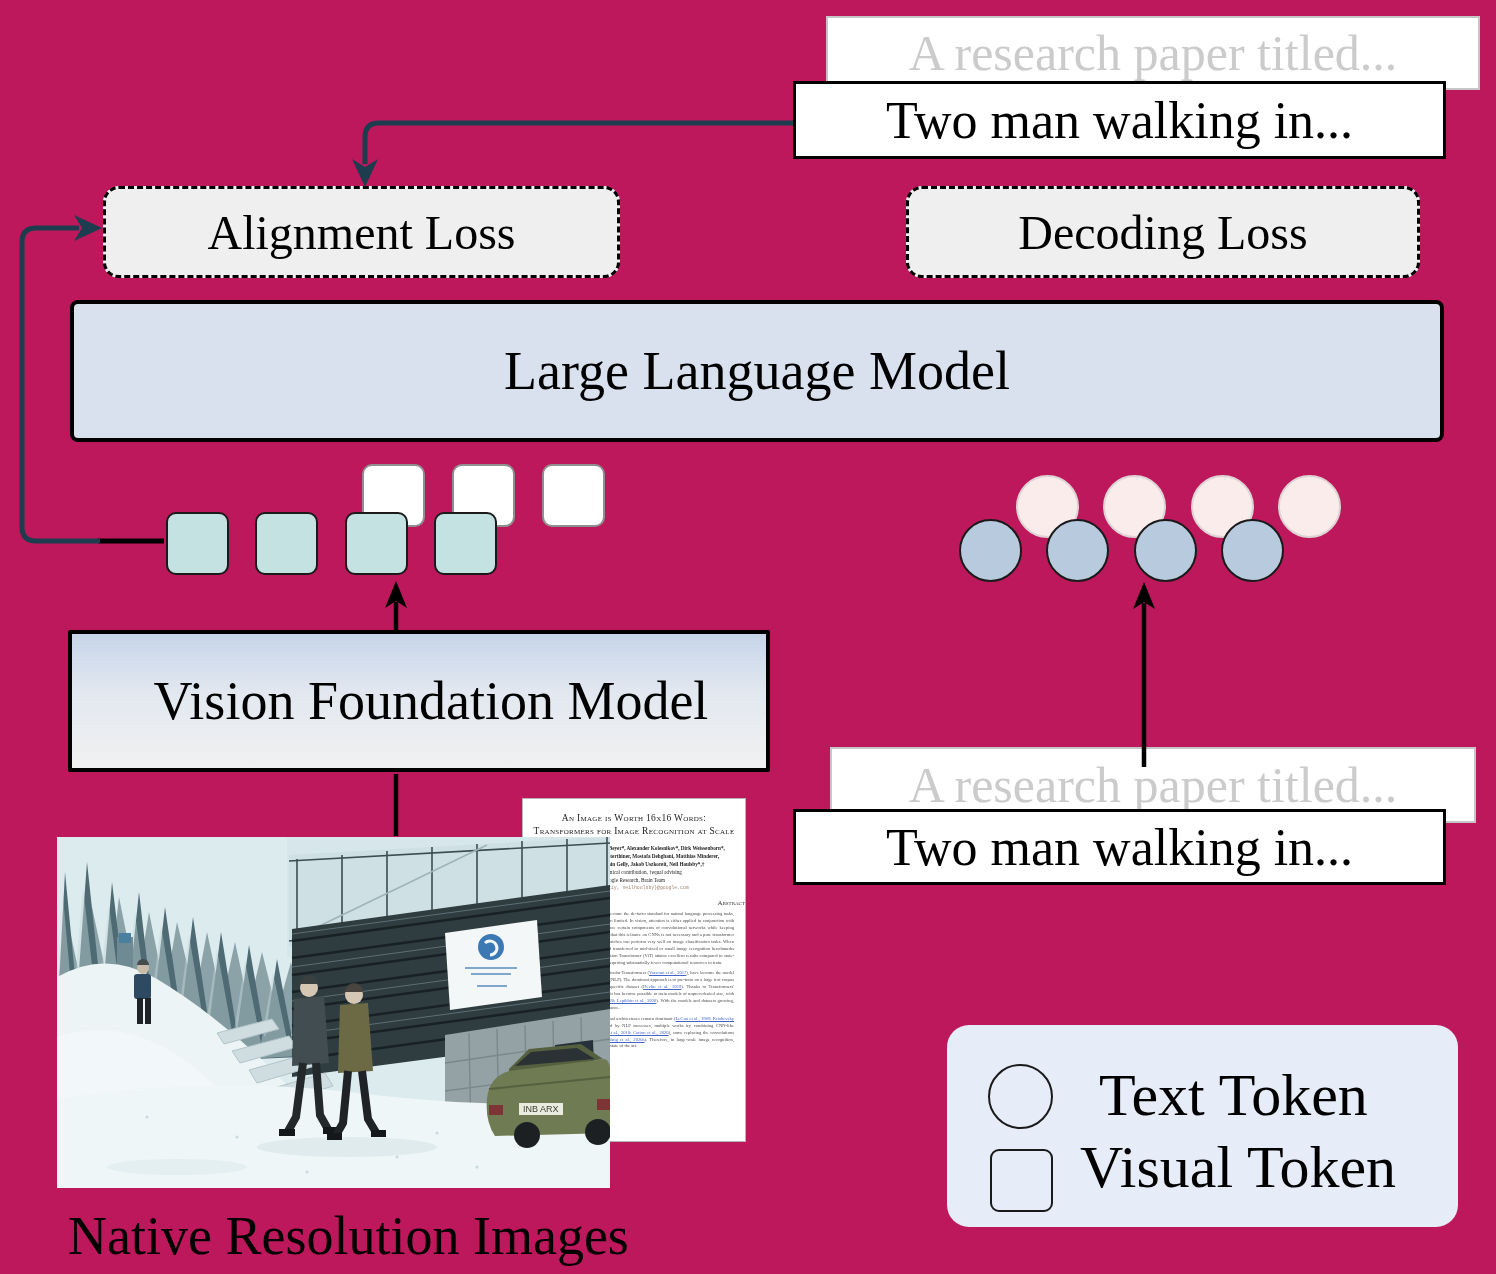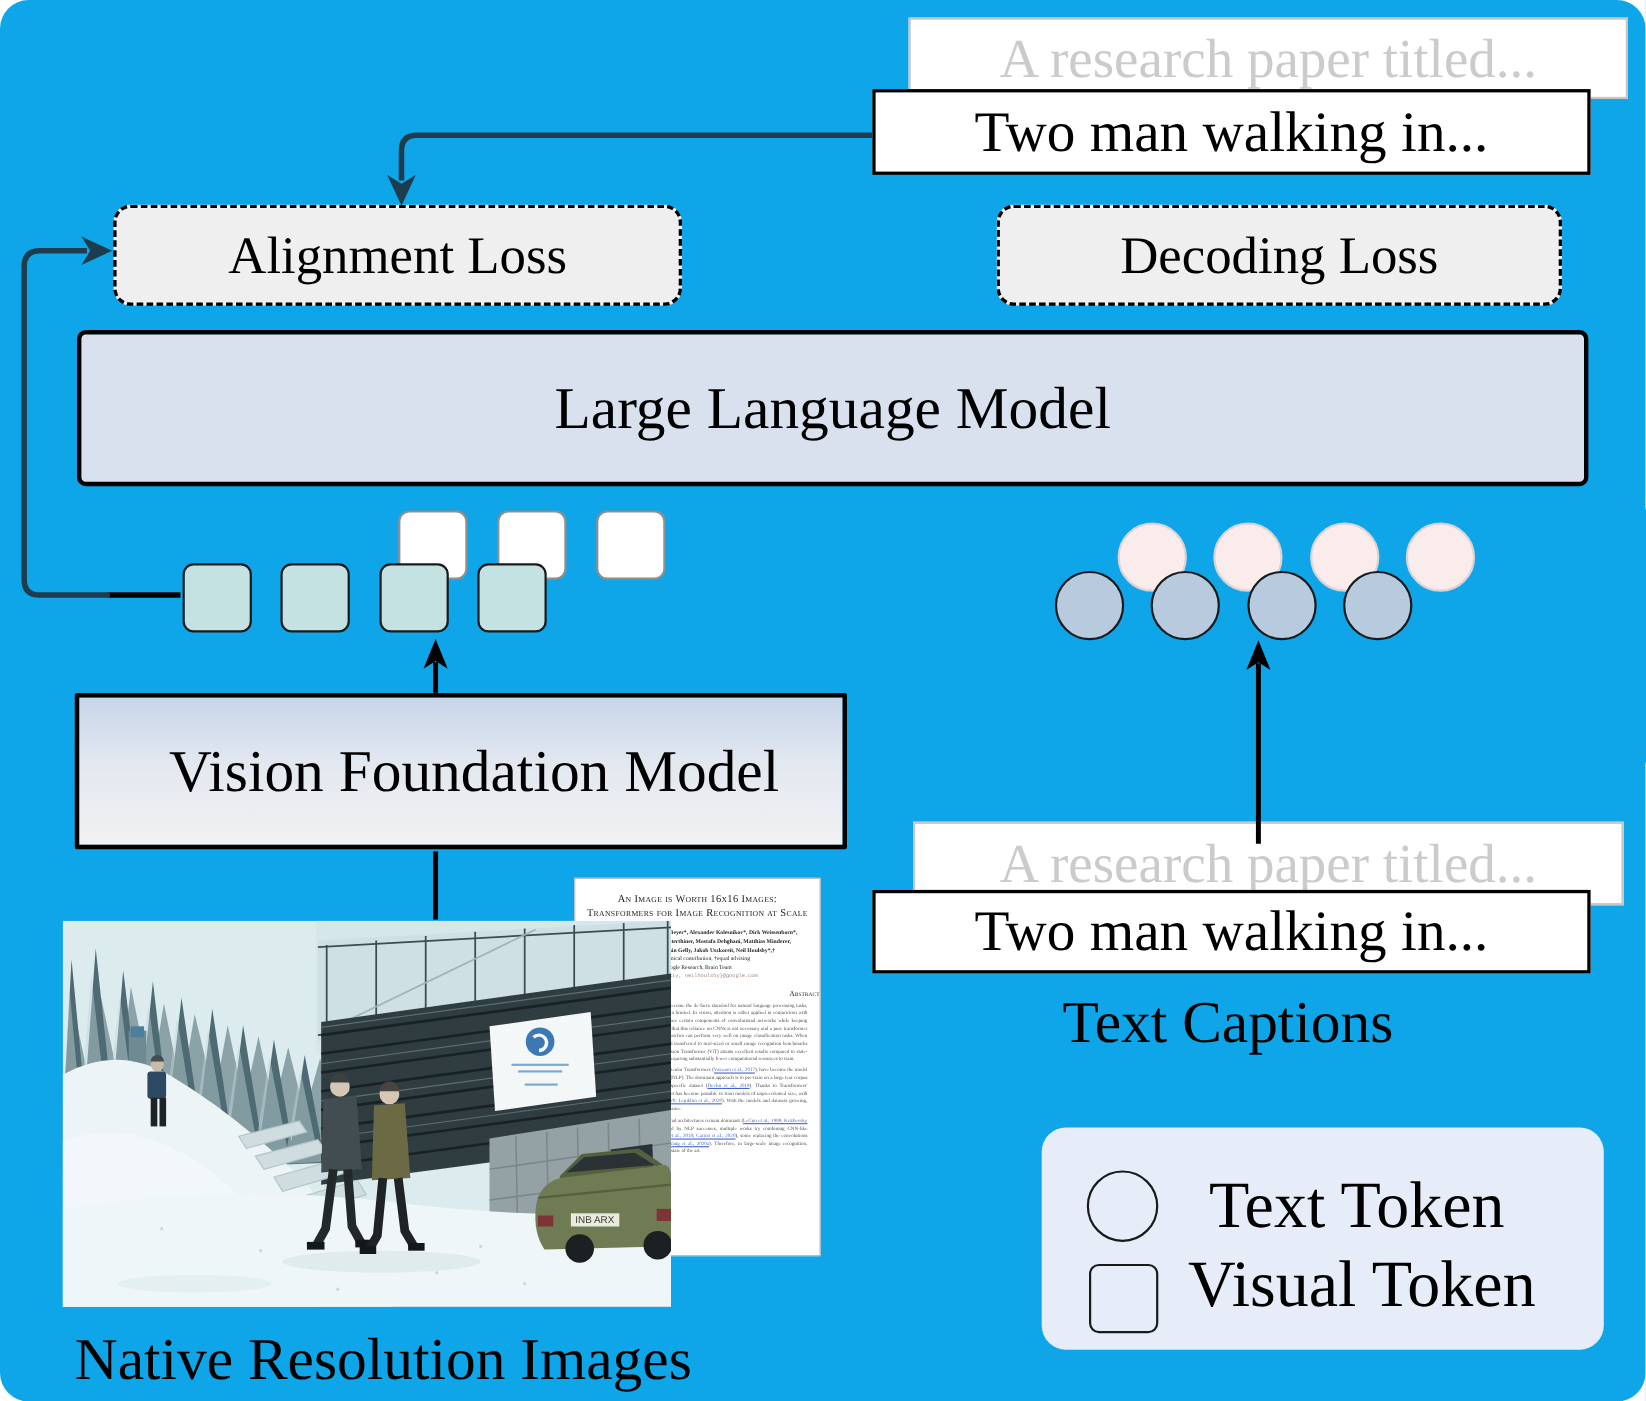--- a/index.html
+++ b/index.html
@@ -1,17 +1,17 @@
 <!DOCTYPE html>
 <html><head>
 <meta charset="utf-8">
 <style>
   html,body{margin:0;padding:0;background:#ffffff;}
-  .canvas{position:relative;width:1496px;height:1274px;background:#0ea5e9;overflow:hidden;
-          font-family:"Liberation Serif","DejaVu Serif",serif;color:#000;border-radius:26px;}
+  .canvas{position:relative;width:1496px;height:1274px;background:#be185d;overflow:hidden;
+          font-family:"Liberation Serif","DejaVu Serif",serif;color:#000;}
 
   
   .cap{position:absolute;display:flex;align-items:center;justify-content:center;
        white-space:nowrap;box-sizing:border-box;background:#fff;}
   .cap.ghost{border:2.5px solid #c6c6c6;color:#cbcbcb;font-size:50px;z-index:1;}
   .cap.active{border:3.5px solid #000;color:#000;font-size:52px;z-index:2;}
   #ghost-top{left:826px;top:16px;width:654px;height:74px;}
   #active-top{left:793px;top:81px;width:653px;height:78px;}
   #ghost-bottom{left:830px;top:747px;width:646px;height:76px;}
   #active-bottom{left:793px;top:809px;width:653px;height:76px;}
@@ -115,25 +115,24 @@
       <div class="tcirc active" style="left: 87px;"></div>
       <div class="tcirc active" style="left: 175px;"></div>
       <div class="tcirc active" style="left: 262px;"></div>
     </div>
 
   <div class="block" id="vfm">Vision Foundation Model</div>
 
   <div class="cap ghost" id="ghost-bottom">A research paper titled...</div>
   <div class="cap active" id="active-bottom">Two man walking in...</div>
 
-  <div class="big-label" id="captions-label">Text Captions</div>
 
   <div class="paper">
     <div class="paper-title">
-      <div>An Image is Worth 16x16 Images:</div>
+      <div>An Image is Worth 16x16 Words:</div>
       <div>Transformers for Image Recognition at Scale</div>
     </div>
     <div class="paper-authors">
       <div class="names">Alexey Dosovitskiy*,†, Lucas Beyer*, Alexander Kolesnikov*, Dirk Weissenborn*,</div>
       <div class="names">Xiaohua Zhai*, Thomas Unterthiner, Mostafa Dehghani, Matthias Minderer,</div>
       <div class="names">Georg Heigold, Sylvain Gelly, Jakob Uszkoreit, Neil Houlsby*,†</div>
       <div>*equal technical contribution, †equal advising</div>
       <div>Google Research, Brain Team</div>
       <div class="mono">{adosovitskiy, neilhoulsby}@google.com</div>
     </div>

